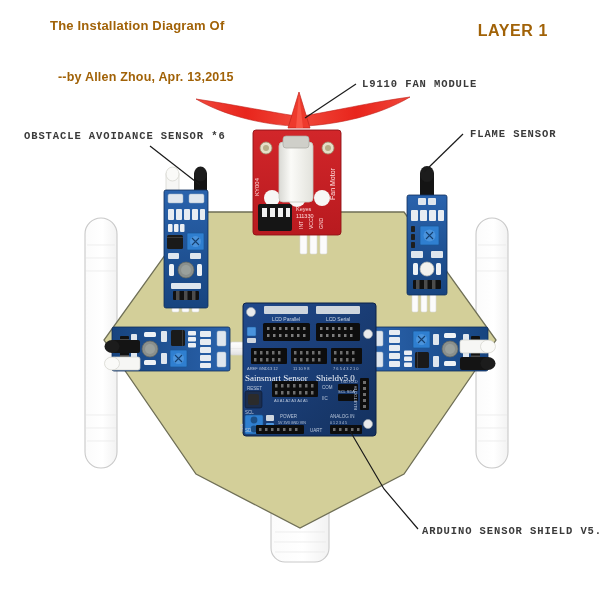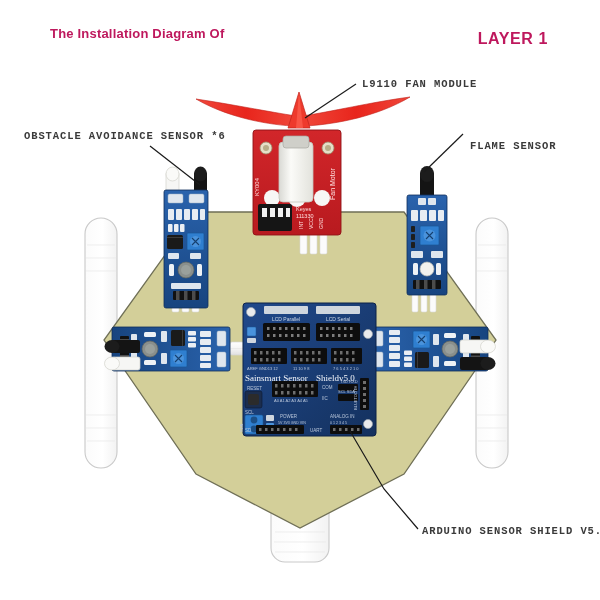--- a/index.html
+++ b/index.html
@@ -6,21 +6,21 @@
   body{
     width:600px;height:600px;
     background:#ffffff;
     font-family:"Liberation Sans", sans-serif;
     overflow:hidden;
     position:relative;
   }
   #stage{position:absolute;left:0;top:0;width:600px;height:600px;}
 
   
-  .txt{position:absolute;color:#be185d;white-space:nowrap;margin-top:8px;}
+  .txt{position:absolute;color:#a16207;white-space:nowrap;}
   #subtitle-top{
     left:50px;top:18px;font-size:13px;font-weight:bold;
     letter-spacing:0.2px;
   }
   #main-title{
     left:28px;top:34px;font-size:27px;font-weight:bold;
     letter-spacing:0.3px;
   }
   #byline{
     left:58px;top:70px;font-size:12.5px;font-weight:bold;
@@ -31,36 +31,37 @@
     letter-spacing:0.6px;transform:translateX(-100%);
   }
 
   
   .callout{
     position:absolute;font-size:10.5px;font-weight:bold;
     color:#3a3a3a;letter-spacing:0.9px;white-space:nowrap;font-family:Liberation Mono, monospace;
   }
   #lbl-obstacle{left:24px;top:130px;}
   #lbl-fan{left:362px;top:78px;}
-  #lbl-flame{left:470px;top:140px;}
+  #lbl-flame{left:470px;top:128px;}
   #lbl-shield{left:422px;top:525px;}
 
   
   svg.layer{position:absolute;left:0;top:0;width:600px;height:600px;overflow:visible;}
   #leader-lines{z-index:30;}
   #robot{z-index:5;}
 
   .leader{stroke:#1a1a1a;stroke-width:1.2;fill:none;}
 </style>
 </head>
 <body>
 
 <div id="stage">
 
   <div class="txt" id="subtitle-top">The Installation Diagram Of</div>
+  <div class="txt" id="byline">--by Allen Zhou, Apr. 13,2015</div>
   <div class="txt" id="layer-label">LAYER 1</div>
 
   <div class="callout" id="lbl-obstacle">OBSTACLE AVOIDANCE SENSOR *6</div>
   <div class="callout" id="lbl-fan">L9110 FAN MODULE</div>
   <div class="callout" id="lbl-flame">FLAME SENSOR</div>
   <div class="callout" id="lbl-shield">ARDUINO SENSOR SHIELD V5.0</div>
 
   <svg id="robot" class="layer" viewBox="0 0 600 600">
     <defs>
       <linearGradient id="wheelG" x1="0" y1="0" x2="1" y2="0">

